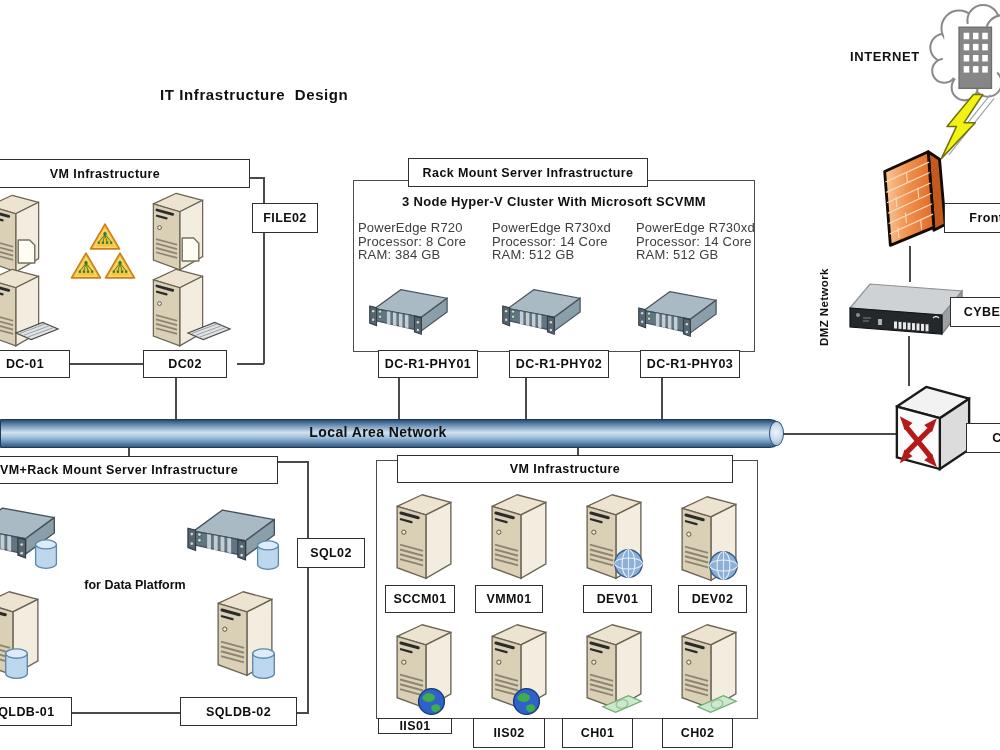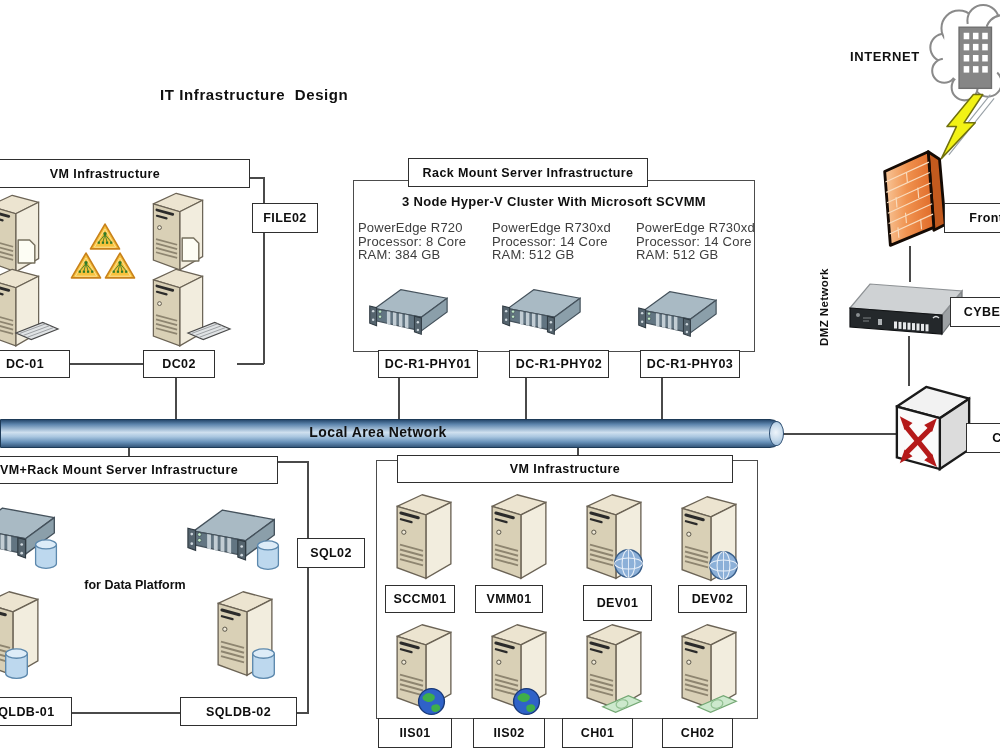--- a/index.html
+++ b/index.html
@@ -241,21 +241,21 @@
   <svg class="icon" style="left:103px;top:251px;width:34px;height:29px">
       <use href="#adtri"></use>
     </svg>
 
   <div class="lbl" style="left:252px;top:203px;width:66px;height:30px">
     <span>FILE02</span>
   </div>
   <div class="lbl" style="left:-20px;top:350px;width:90px;height:28px">
     <span>DC-01</span>
   </div>
-  <div class="lbl" style="left:143px;top:350px;width:72px;height:28px">
+  <div class="lbl" style="left:143px;top:350px;width:84px;height:28px">
     <span>DC02</span>
   </div>
 
   <div class="lbl" style="left:408px;top:158px;width:240px;height:29px">
     <span>Rack Mount Server Infrastructure</span>
   </div>
   <div class="txt subtitle" style="left:364px;top:194px;width:380px">3 Node Hyper-V Cluster With Microsoft SCVMM</div>
 
   <div class="txt spec" style="left:358px;top:221px;width:126px">
     <div>PowerEdge R720</div>
@@ -363,21 +363,21 @@
   <svg class="icon" style="left:707px;top:549px;width:33px;height:33px">
       <use href="#globe"></use>
     </svg>
 
   <div class="lbl" style="left:385px;top:585px;width:70px;height:28px">
     <span>SCCM01</span>
   </div>
   <div class="lbl" style="left:475px;top:585px;width:68px;height:28px">
     <span>VMM01</span>
   </div>
-  <div class="lbl" style="left:583px;top:585px;width:69px;height:36px">
+  <div class="lbl" style="left:583px;top:585px;width:69px;height:28px">
     <span>DEV01</span>
   </div>
   <div class="lbl" style="left:678px;top:585px;width:69px;height:28px">
     <span>DEV02</span>
   </div>
 
   <svg class="icon" style="left:387px;top:619px;width:74px;height:96px">
       <use href="#tower"></use>
     </svg>
   <svg class="icon" style="left:416px;top:686px;width:31px;height:31px">
@@ -395,21 +395,21 @@
   <svg class="icon" style="left:601px;top:692px;width:42px;height:24px">
       <use href="#money"></use>
     </svg>
   <svg class="icon" style="left:672px;top:619px;width:74px;height:96px">
       <use href="#tower"></use>
     </svg>
   <svg class="icon" style="left:696px;top:692px;width:42px;height:24px">
       <use href="#money"></use>
     </svg>
 
-  <div class="lbl" style="left:378px;top:718px;width:74px;height:30px">
+  <div class="lbl" style="left:378px;top:718px;width:74px;height:16px">
     <span>IIS01</span>
   </div>
   <div class="lbl" style="left:473px;top:718px;width:72px;height:30px">
     <span>IIS02</span>
   </div>
   <div class="lbl" style="left:562px;top:718px;width:71px;height:30px">
     <span>CH01</span>
   </div>
   <div class="lbl" style="left:662px;top:718px;width:71px;height:30px">
     <span>CH02</span>

